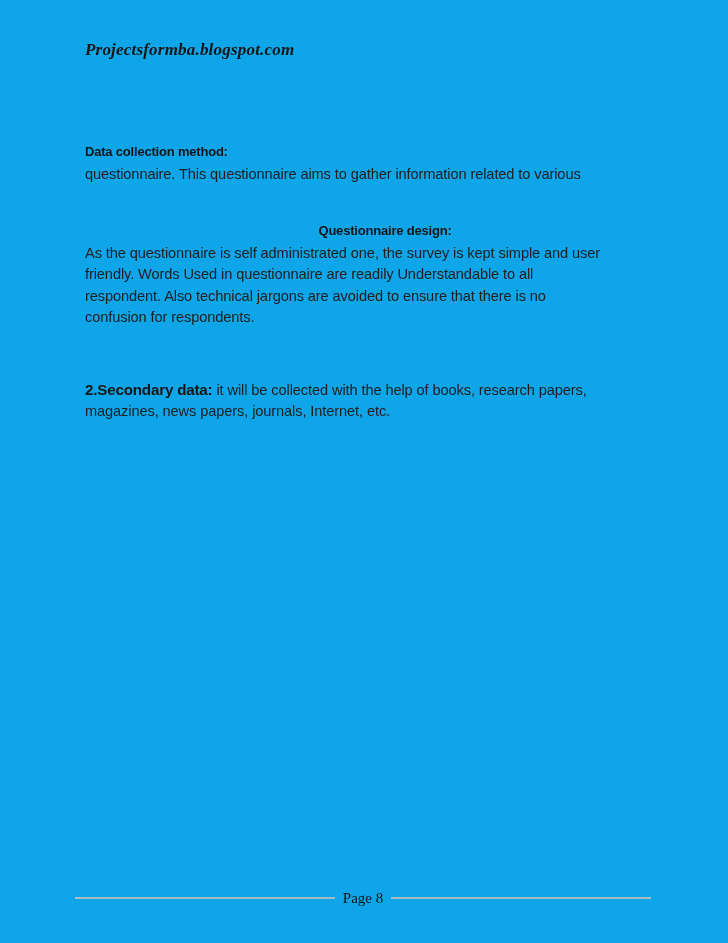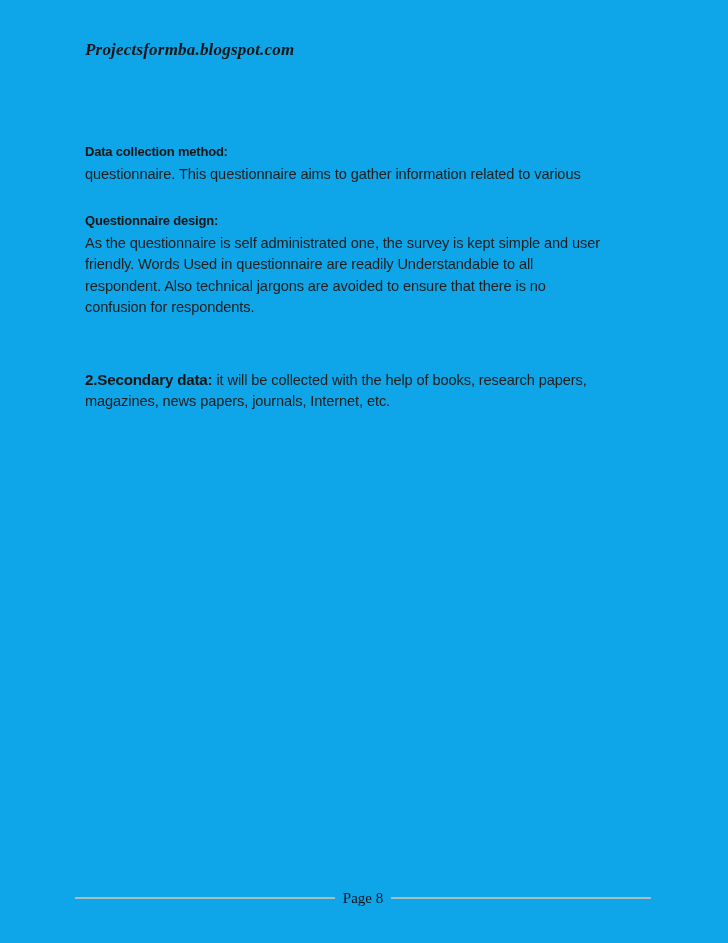--- a/index.html
+++ b/index.html
@@ -39,21 +39,22 @@
   }
   .section-heading {
     margin: 0;
     font-size: 13px;
     font-weight: bold;
     line-height: 25px;
     letter-spacing: -0.2px;
     color: #161616;
   }
   .heading-q {
-    margin-top: 22px;
+    margin-top: 32px;
+    text-align: center;
   }
   .para {
     margin: 0;
   }
   .tline {
     font-size: 14.6px;
     line-height: 21.5px;
     letter-spacing: -0.1px;
     color: #202020;
     white-space: nowrap;

